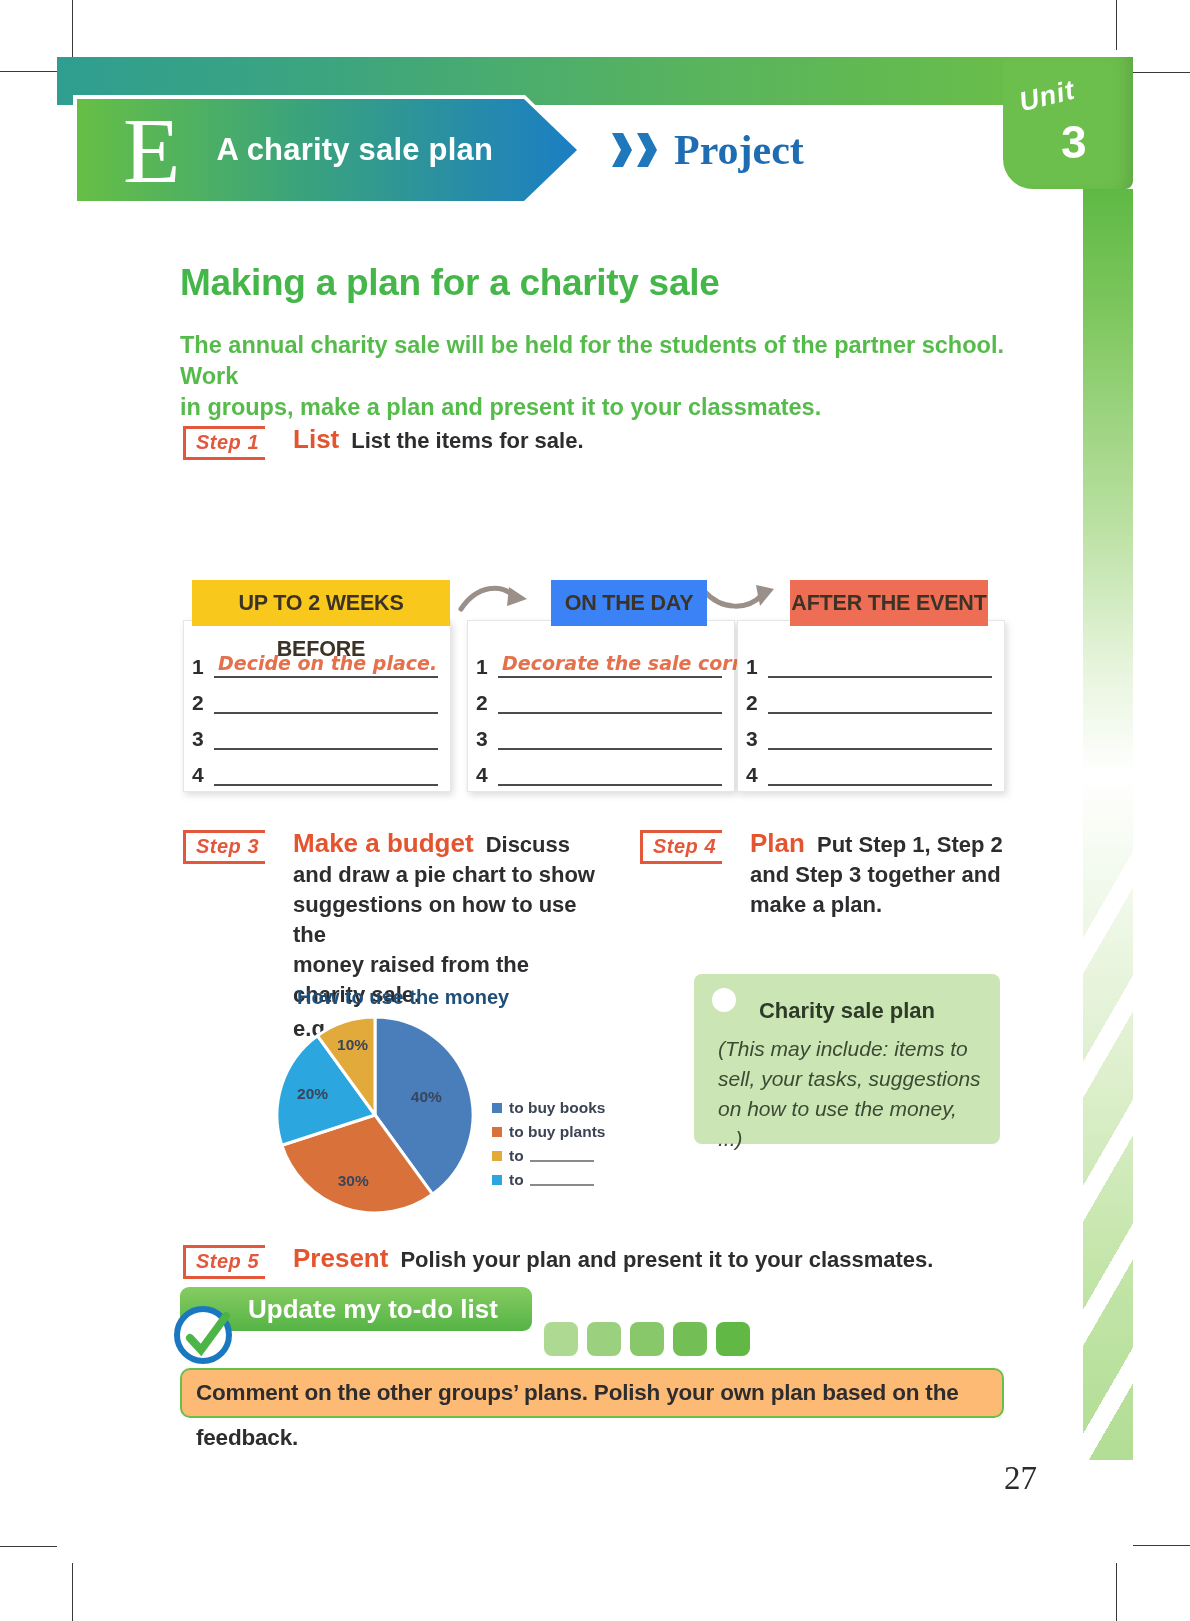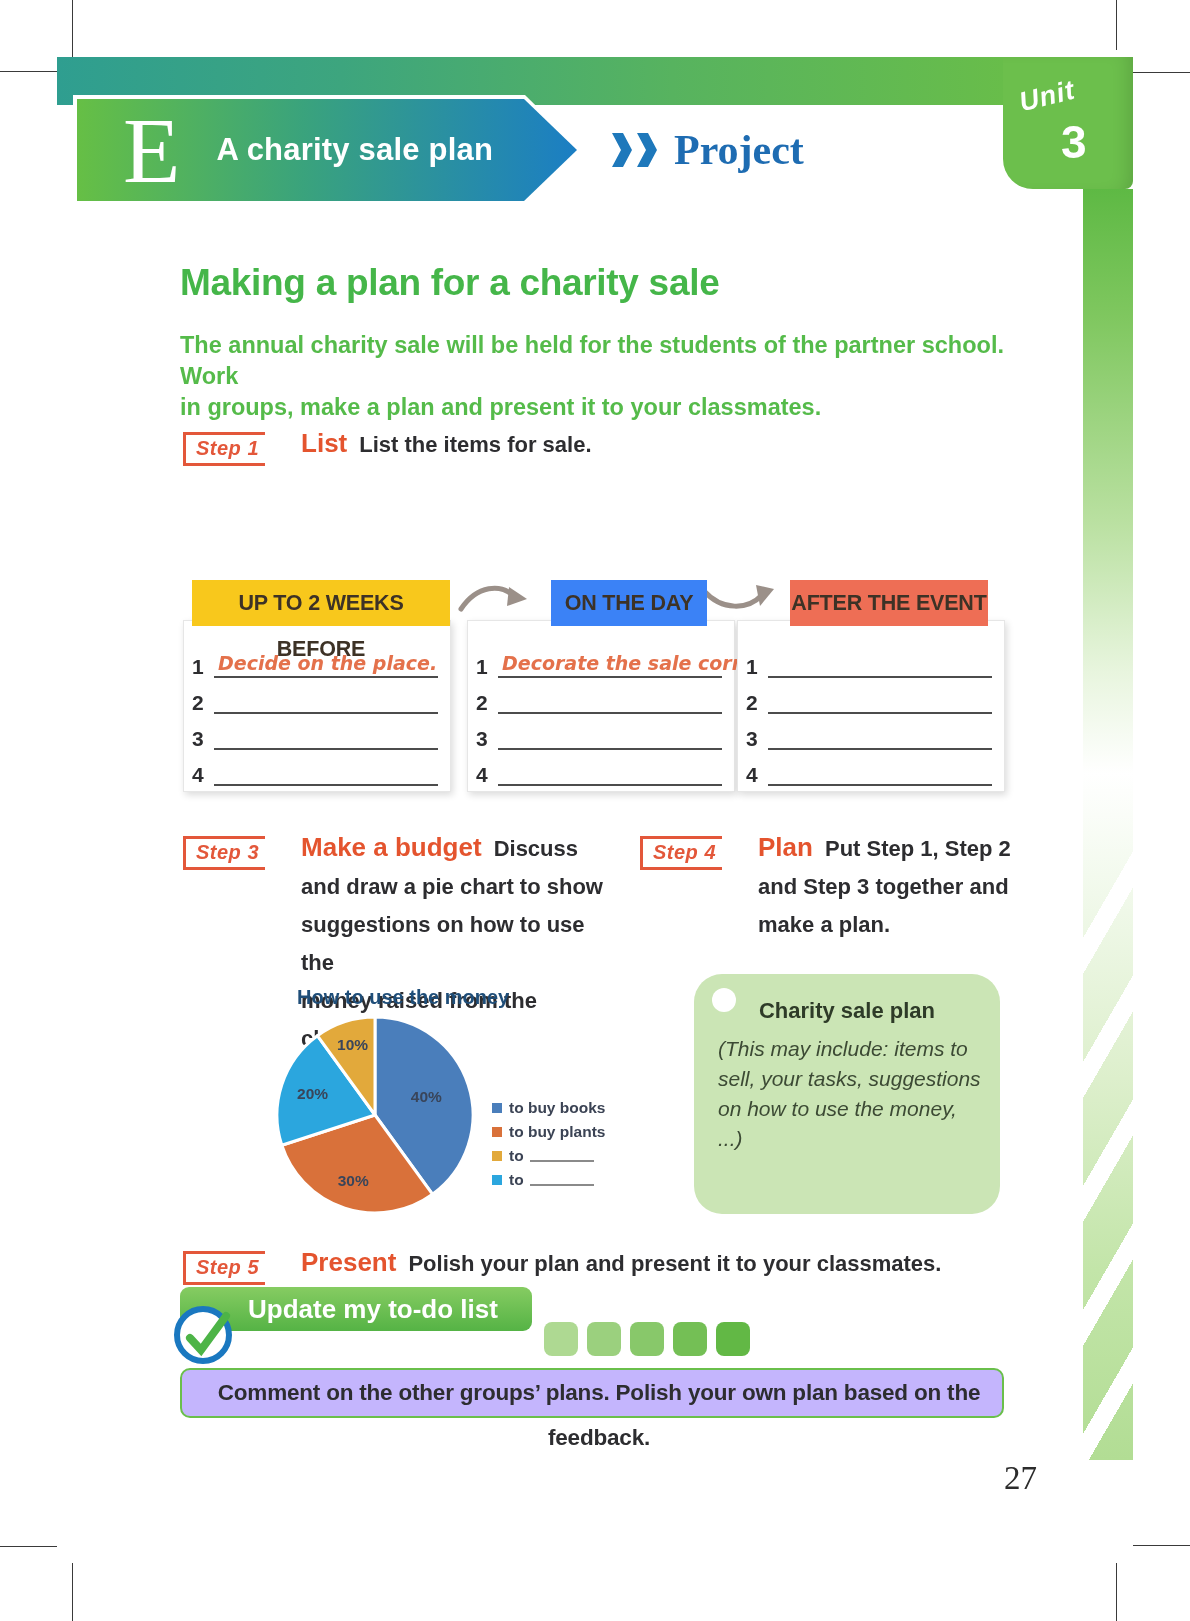--- a/index.html
+++ b/index.html
@@ -42,27 +42,27 @@
     clip-path:polygon(0 0,55% 0,100% 50%,55% 100%,0 100%,45% 50%); }
   #project-label { margin-left:12px; font-family:"Liberation Serif",serif; font-weight:bold;
     font-size:42px; color:#1e6cb2; }
 
   #heading { left:180px; top:262px; font-size:37px; font-weight:bold; color:#45b649; letter-spacing:-.3px; }
   #intro { left:180px; top:330px; width:860px; font-size:23.5px; font-weight:bold; color:#55bb4a;
     line-height:31px; white-space:pre-line; }
 
   
   .step-row { position:absolute; display:flex; align-items:flex-start; }
-  .badge { flex:none; position:relative; margin-top:8px; border:3px solid #e3573a; border-right:none;
+  .badge { flex:none; position:relative; margin-top:2px; border:3px solid #e3573a; border-right:none;
     color:#e3573a; font-size:20px; font-weight:bold; padding:2px 6px 3px 10px; letter-spacing:.5px;
     font-style:italic; }
   .badge::after { content:''; position:absolute; right:-13px; top:50%; width:22px; height:22px;
     transform:translateY(-50%) rotate(45deg);
     border-top:3px solid #e3573a; border-right:3px solid #e3573a; background:#fff; z-index:-1; }
-  .step-body { margin-left:36px; font-size:22px; font-weight:bold; color:#2d2d30; line-height:38px; }
+  .step-body { margin-left:28px; font-size:22px; font-weight:bold; color:#2d2d30; line-height:30px; }
   .step-name { color:#e4542e; font-size:26px; font-weight:bold; margin-right:12px; }
   .step-text { white-space:pre-line; }
   .step-eg { margin-top:4px; }
   #step1 { left:183px; top:424px; }
   #step2 { left:183px; top:484px; width:880px; }
   #step3 { left:183px; top:828px; width:420px; }
   #step4 { left:640px; top:828px; width:380px; }
   #step5 { left:183px; top:1243px; width:880px; }
 
   
@@ -80,39 +80,39 @@
   
   #pie-title { left:297px; top:986px; font-size:20px; font-weight:bold; color:#1f4e79; }
   #pie { left:268px; top:1008px; }
   #legend { left:492px; top:1096px; }
   .lg-item { display:flex; align-items:center; height:24px; }
   .lg-swatch { width:10px; height:10px; margin-right:7px; flex:none; }
   .lg-text { font-size:15.5px; font-weight:bold; color:#3b4354; }
   .lg-blank { display:inline-block; width:64px; height:12px; border-bottom:2px solid #8a8a8a; margin-left:6px; }
 
   
-  #charity-card { left:694px; top:974px; width:306px; height:240px; background:#cbe5b5;
-    border-radius:28px; z-index:1; }
+  #charity-card { left:694px; top:974px; width:306px; height:170px; background:#cbe5b5;
+    border-radius:8px; z-index:1; }
   #hole { position:absolute; left:18px; top:14px; width:24px; height:24px; border-radius:50%; background:#fff; }
   #charity-title { text-align:center; margin-top:24px; font-size:22px; font-weight:bold; color:#2e3b28; }
   #charity-body { margin:10px 18px 0 24px; font-size:21px; font-style:italic; color:#3c4a34;
     line-height:30px; white-space:pre-line; }
 
   
   #todo-pill { left:180px; top:1287px; width:352px; height:44px; border-radius:9px;
     background:linear-gradient(180deg,#86cc62,#55b345); z-index:1; }
   #todo-label { line-height:44px; padding-left:68px; font-size:26px; font-weight:bold; color:#fff; }
   #check-circle { left:174px; top:1306px; width:58px; height:58px; border:6px solid #1a78c0;
     border-radius:50%; background:#fff; z-index:2; }
   #todo-squares { left:544px; top:1322px; display:flex; gap:9px; z-index:1; }
   .sq { width:34px; height:34px; border-radius:8px; }
 
   
   #footer-note { left:180px; top:1368px; width:824px; height:50px; border:2.5px solid #6abf4b;
-    border-radius:10px; background:#c4b5fd; z-index:1;text-align:center; }
+    border-radius:10px; background:#fdba74; z-index:1; }
   #footer-text { line-height:45px; padding-left:14px; font-size:22.5px; font-weight:bold;
     color:#2d2d30; letter-spacing:-.2px; }
 
   #page-num { left:1004px; top:1460px; font-family:"Liberation Serif",serif; font-size:33px; color:#2c2c2c; }
 </style>
 </head>
 <body>
 
 <div id="page">
 

